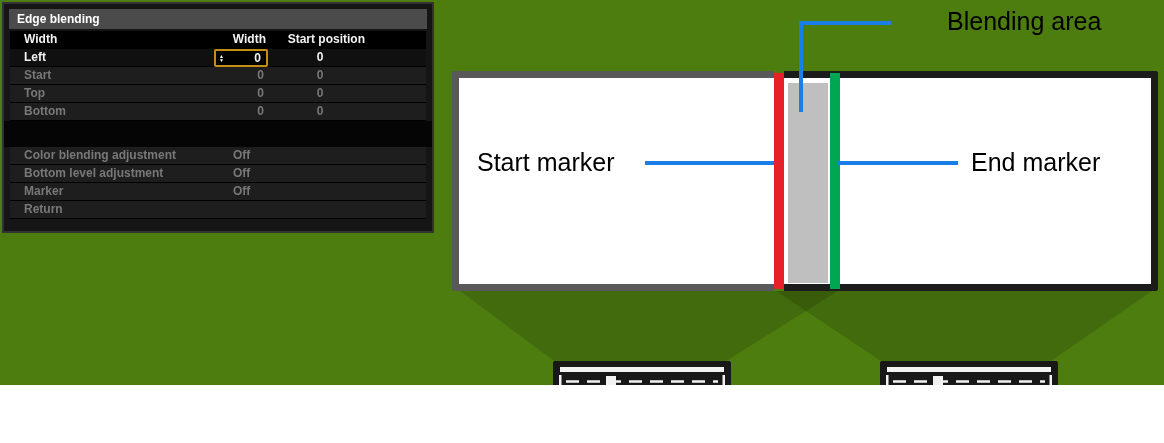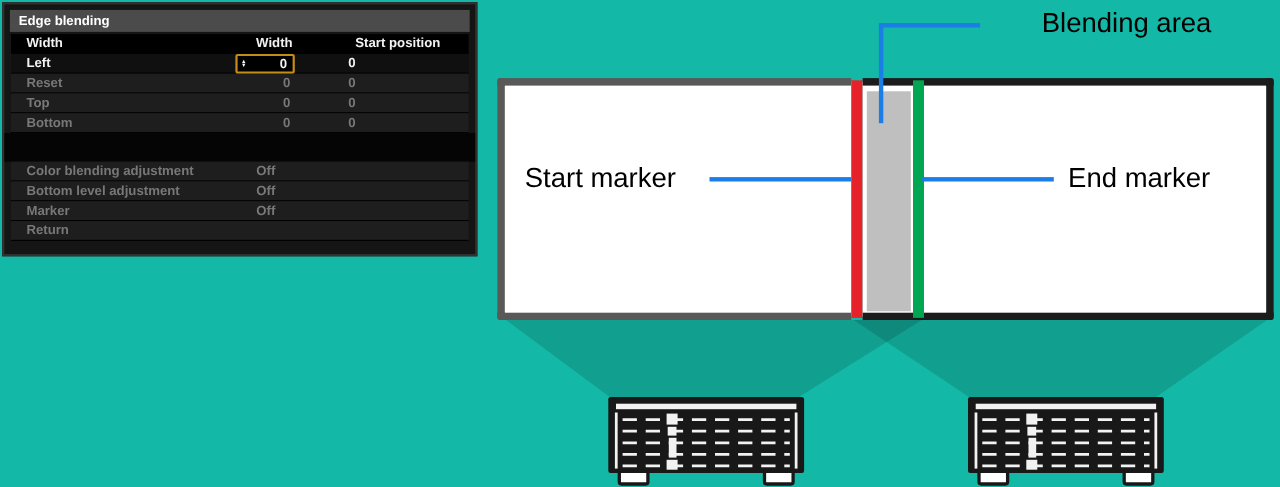--- a/index.html
+++ b/index.html
@@ -1,33 +1,33 @@
 <!DOCTYPE html>
 <html><head>
 <meta charset="utf-8">
 <style>
   html,body{margin:0;padding:0;background:#fff;}
-  .stage{position:relative;width:1164px;height:443px;background:#14b8a6;overflow:hidden;
+  .stage{position:relative;width:1164px;height:385px;background:#4d7c0f;overflow:hidden;
          font-family:"Liberation Sans",sans-serif;}
 
   
   .menu{position:absolute;left:2px;top:2px;width:432px;height:231px;background:#151515;
         border:2px solid #323232;box-sizing:border-box;color:#f2f2f2;
         font-size:12px;font-weight:700;}
   .menu-title{height:20px;line-height:20px;margin:5px 5px 2px;background:#4b4b4b;
               padding-left:8px;color:#fff;}
   .menu-table{margin:2px 6px 0;}
   .row{position:relative;height:17px;line-height:17px;border-bottom:1px solid #000;
        background:#1e1e1e;}
   .row.header{background:#000;}
   .row.sel{background:#101010;}
   .row .lab{padding-left:14px;display:inline-block;}
   .dim{color:#787878;}
   .h-width{position:absolute;left:204px;width:52px;text-align:right;}
-  .h-start{position:absolute;left:269px;width:86px;text-align:left;margin-left:44px;}
+  .h-start{position:absolute;left:269px;width:86px;text-align:right;}
   .v-width{position:absolute;left:210px;width:44px;text-align:right;}
   .v-start{position:absolute;left:286px;width:48px;text-align:center;}
   .v-opt{position:absolute;left:223px;}
   .spinner{position:absolute;left:204px;top:0px;width:50px;height:14px;
            border:2px solid #c38e17;border-radius:2px;background:#000;
            display:flex;align-items:center;box-sizing:content-box;}
   .spin-arrows{display:flex;flex-direction:column;justify-content:center;
                padding-left:3px;font-size:5px;line-height:4px;color:#fff;}
   .spin-val{flex:1;text-align:right;padding-right:5px;line-height:14px;}
   .gapbar{height:26px;background:#050505;margin:0 -6px;}
@@ -67,21 +67,21 @@
           <span class="spin-arrows">
               <span>▲</span>
               <span>▼</span>
             </span>
           <span class="spin-val">0</span>
         </span>
         <span class="v-start">0</span>
       </div>
 
       <div class="row dim">
-        <span class="lab">Reset</span>
+        <span class="lab">Start</span>
         <span class="v-width">0</span>
         <span class="v-start">0</span>
       </div>
 
       <div class="row dim">
         <span class="lab">Top</span>
         <span class="v-width">0</span>
         <span class="v-start">0</span>
       </div>
 

